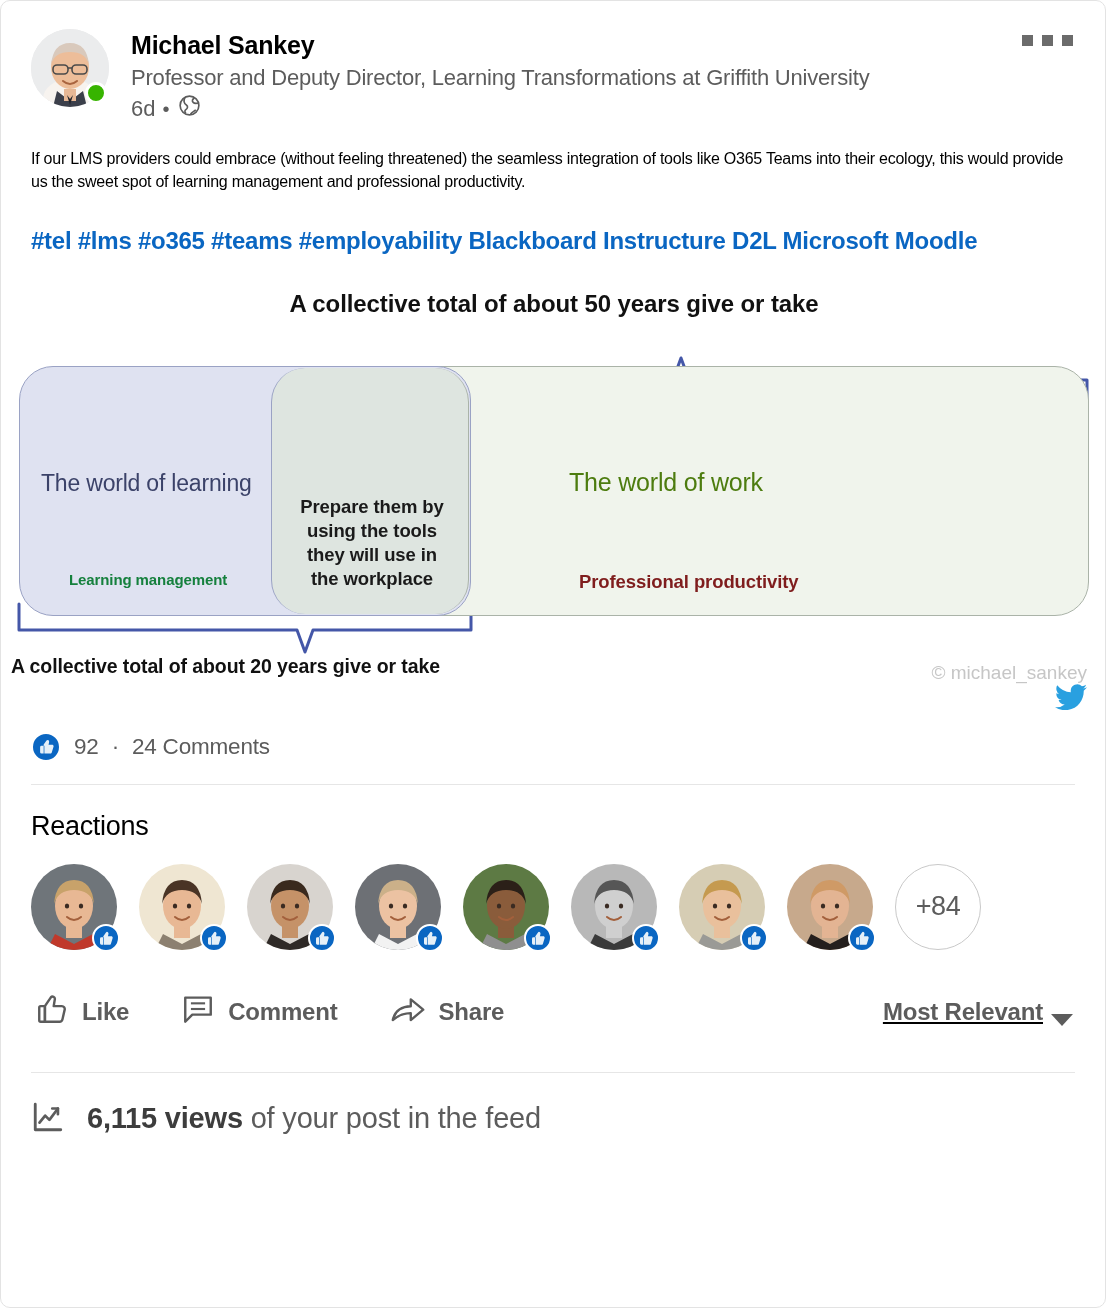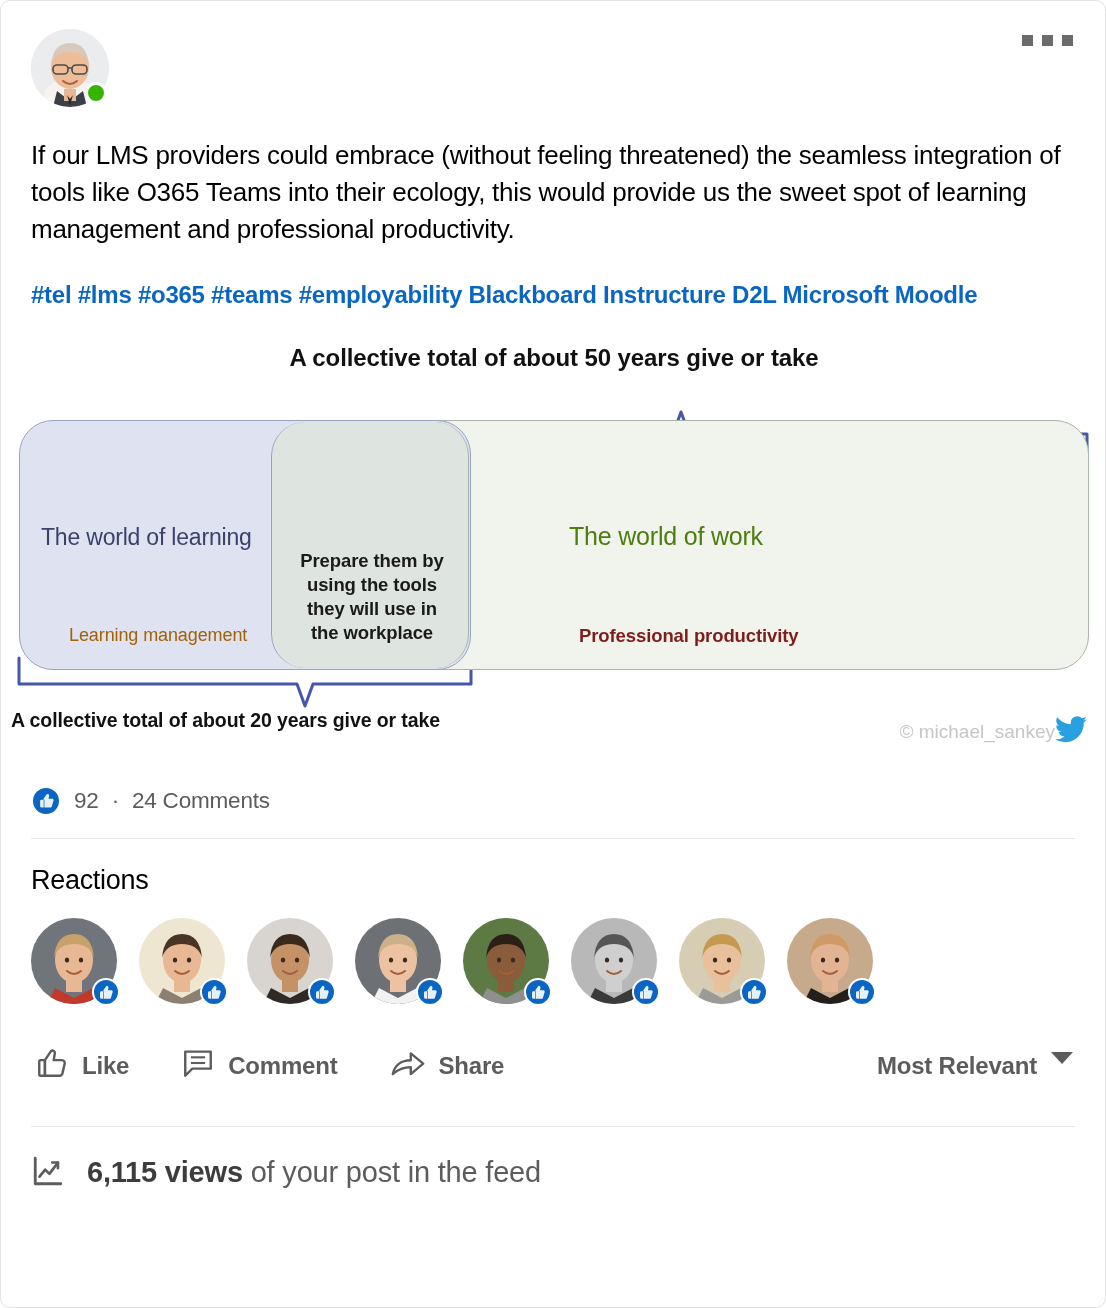--- a/index.html
+++ b/index.html
@@ -95,25 +95,24 @@
     width: 11px;
     height: 11px;
     background: #6b6b6b;
   }
 
   
   .post-body {
     padding: 24px 30px 0 30px;
   }
   .post-text {
-    font-size: 26px;
+    font-size: 16px;
     line-height: 1.42;
     color: #000000;
     letter-spacing: -0.25px;
-    margin-top: 6px;
   }
   .post-tags {
     font-size: 24px;
     line-height: 1.42;
     color: #0a66c2;
     font-weight: bold;
     letter-spacing: -0.25px;
     margin-top: 30px;
     cursor: pointer;
   }
@@ -189,23 +188,23 @@
     left: 568px;
     top: 188px;
     font-size: 25px;
     color: #4d7c0f;
     letter-spacing: -0.2px;
   }
   .lbl-learning-mgmt {
     position: absolute;
     left: 68px;
     top: 291px;
-    font-size: 18px;
-    font-weight: normal;
-    color: #a16207;
+    font-size: 15px;
+    font-weight: bold;
+    color: #15803d;
     letter-spacing: -0.1px;
   }
   .lbl-prof-prod {
     position: absolute;
     left: 578px;
     top: 291px;
     font-size: 18.5px;
     font-weight: bold;
     color: #7f1d1d;
     letter-spacing: -0.1px;
@@ -229,23 +228,24 @@
     font-size: 19.5px;
     font-weight: bold;
     color: #111111;
     letter-spacing: -0.1px;
   }
   .watermark {
     position: absolute;
     right: 20px;
     top: 382px;
     display: flex;
-    align-items: center;
+    align-items: flex-end;
     font-size: 19px;
     color: #c6c6c6;
+    flex-direction: column;
   }
 
   
   .social-counts {
     display: flex;
     align-items: center;
     gap: 13px;
     padding: 22px 30px 22px 30px;
   }
   .like-chip {
@@ -344,26 +344,27 @@
   }
   .action-btn span {
     font-size: 24px;
     font-weight: bold;
     color: #5c5c5c;
     letter-spacing: -0.2px;
   }
   .sort-btn {
     margin-left: auto;
     display: flex;
-    align-items: flex-start;
-    gap: 14px;
+    align-items: flex-end;
+    gap: 8px;
     cursor: pointer;
     background: none;
     border: none;
     padding: 6px 2px;
+    text-decoration: underline;
   }
   .sort-btn span {
     font-size: 24px;
     font-weight: bold;
     color: #5c5c5c;
     letter-spacing: -0.2px;
   }
   .caret {
     width: 0; height: 0;
     border-left: 11px solid transparent;
@@ -410,20 +411,36 @@
           <rect x="22" y="36" width="15" height="9" rx="4" fill="none" stroke="#4a4a4a" stroke-width="1.6"></rect>
           <rect x="41" y="36" width="15" height="9" rx="4" fill="none" stroke="#4a4a4a" stroke-width="1.6"></rect>
           <line x1="37" y1="39" x2="41" y2="39" stroke="#4a4a4a" stroke-width="1.6"></line>
           <path d="M32 52 q7 6 14 0" stroke="#a9643f" stroke-width="2" fill="none" stroke-linecap="round"></path>
           <path d="M36 66 L39 76 L42 66 L39 70 Z" fill="#22242b"></path>
         </svg>
       </div>
       <div class="presence-dot"></div>
     </div>
 
+    <div class="author-block">
+      <div class="author-name">Michael Sankey</div>
+      <div class="author-title">Professor and Deputy Director, Learning Transformations at Griffith University</div>
+      <div class="post-meta">
+        <span>6d</span>
+        <span class="meta-dot">•</span>
+        <span class="globe-icon">
+          <svg width="25" height="25" viewBox="0 0 24 24" fill="none" stroke="#5c5c5c" stroke-width="1.6">
+            <circle cx="12" cy="12" r="9"></circle>
+            <path d="M7.5 4.5 C6 8 6.5 10 9 11.5 C11 12.8 10 15 8.5 16 C7.2 16.9 7.4 18.5 8.6 19.6"></path>
+            <path d="M16.5 4.8 C15 6 14 7.5 15.5 9 C16.8 10.3 18.8 10 20.5 9.6"></path>
+            <path d="M13 20.5 C14 18.5 16.5 17.8 18 16"></path>
+          </svg>
+        </span>
+      </div>
+    </div>
 
     <div class="overflow-menu">
       <i></i>
       <i></i>
       <i></i>
     </div>
   </div>
 
   <div class="post-body">
     <div class="post-text">If our LMS providers could embrace (without feeling threatened) the seamless integration of tools like O365 Teams into their ecology, this would provide us the sweet spot of learning management and professional productivity.</div>
@@ -607,20 +624,21 @@
               <ellipse cx="36" cy="42" rx="2.2" ry="2.6" fill="#3a2b22"></ellipse>
               <ellipse cx="50" cy="42" rx="2.2" ry="2.6" fill="#3a2b22"></ellipse>
               <path d="M36 53 q7 6 14 0" stroke="#a3603c" stroke-width="2" fill="none" stroke-linecap="round"></path>
             </svg></span>
           <span class="badge">
             <svg width="16" height="16" viewBox="0 0 24 24" fill="#e6f0f8">
               <path d="M9 22H5a2 2 0 0 1-2-2v-7a2 2 0 0 1 2-2h4v11zM22 11.5c0-1.1-.9-2-2-2h-5.1l.8-3.6c.2-1-.1-2-.8-2.6a2 2 0 0 0-2.9.3L8 9.3V22h9.5c.9 0 1.7-.6 1.9-1.5l2.5-8c.05-.3.1-.6.1-1z"></path>
             </svg>
           </span>
         </div>
+        <div class="more-count">+84</div>
       </div>
   </div>
 
   <div class="action-bar">
     <button class="action-btn">
       <span class="icn">
         <svg width="34" height="34" viewBox="0 0 24 24" fill="none" stroke="#5c5c5c" stroke-width="1.7" stroke-linejoin="round">
           <path d="M4 21h3V10H4a1 1 0 0 0-1 1v9a1 1 0 0 0 1 1z"></path>
           <path d="M7 10l4.2-6.2a1.6 1.6 0 0 1 2.8 1.3L13.2 10H19a2 2 0 0 1 1.95 2.45l-1.6 7A2 2 0 0 1 17.4 21H7V10z"></path>
         </svg>

